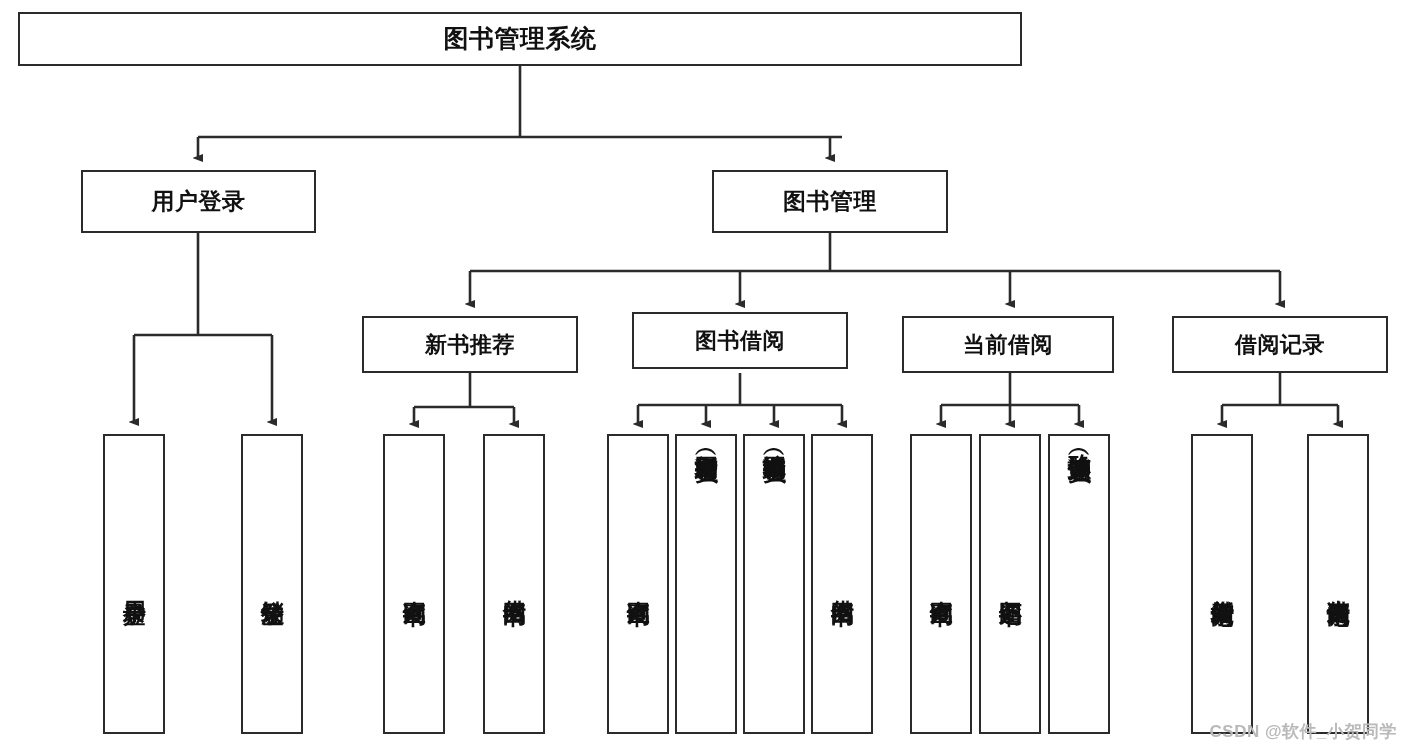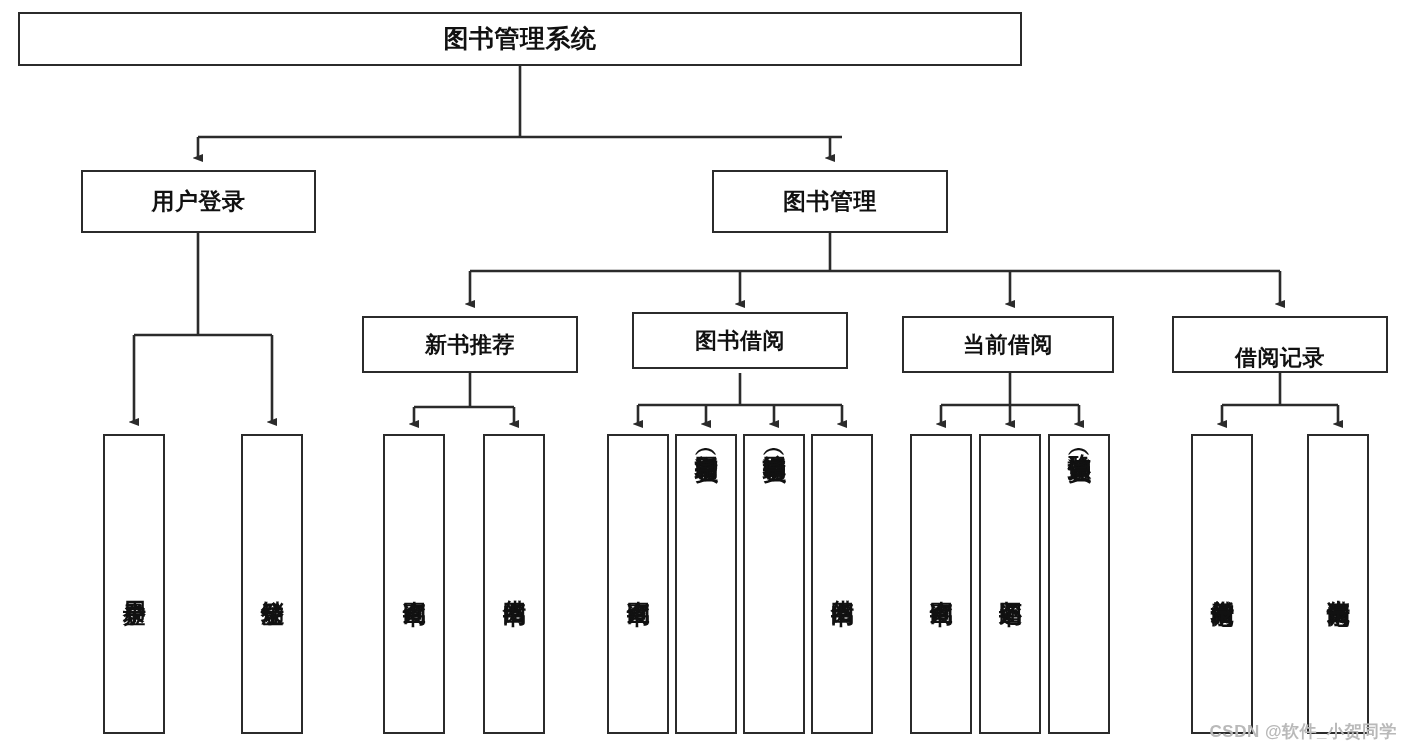--- a/index.html
+++ b/index.html
@@ -141,21 +141,21 @@
 
   <div class="node level-3" style="left:362px; top:316px; width:216px; height:57px;">
     <span class="node-label">新书推荐</span>
   </div>
   <div class="node level-3" style="left:632px; top:312px; width:216px; height:57px;">
     <span class="node-label">图书借阅</span>
   </div>
   <div class="node level-3" style="left:902px; top:316px; width:212px; height:57px;">
     <span class="node-label">当前借阅</span>
   </div>
-  <div class="node level-3" style="left:1172px; top:316px; width:216px; height:57px;align-items:flex-end;">
+  <div class="node level-3" style="left:1172px; top:316px; width:216px; height:57px;">
     <span class="node-label">借阅记录</span>
   </div>
 
   <div class="node leaf" style="left:103px; top:434px; width:62px; height:300px;">
     <span class="node-label">用户登录</span>
   </div>
   <div class="node leaf" style="left:241px; top:434px; width:62px; height:300px;">
     <span class="node-label">注销登录</span>
   </div>
 

